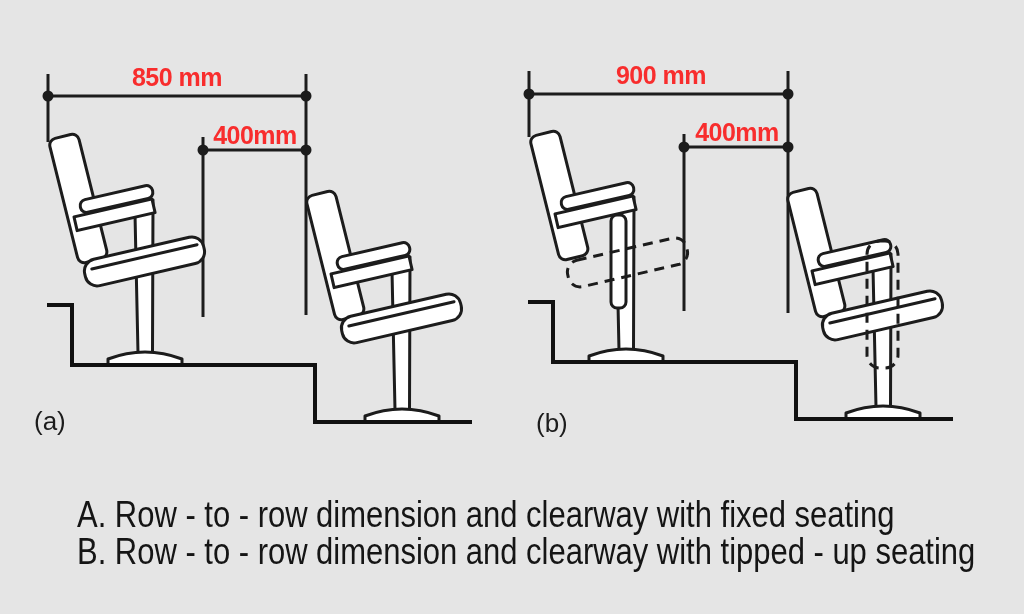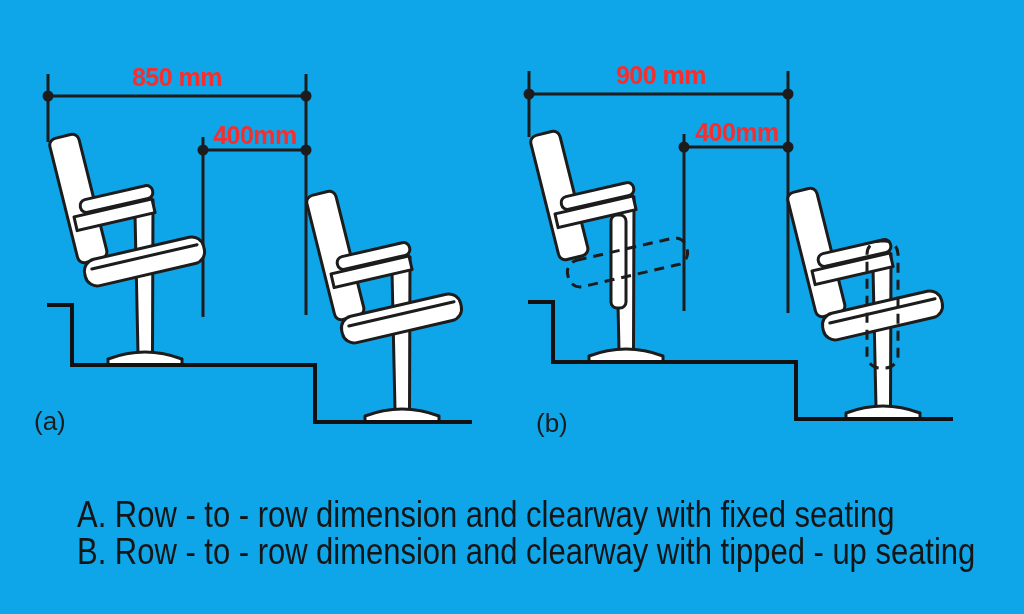--- a/index.html
+++ b/index.html
@@ -1,16 +1,16 @@
 <!DOCTYPE html>
 <html><head>
 <meta charset="utf-8">
 <style>
   html,body{margin:0;padding:0;background:#ffffff;}
-  #stage{position:relative;width:1024px;height:614px;background:#0ea5e9;overflow:hidden;
+  #stage{position:relative;width:1024px;height:614px;background:#e5e5e5;overflow:hidden;
          font-family:"Liberation Sans",sans-serif;}
   svg{position:absolute;left:0;top:0;}
   .part{fill:#ffffff;stroke:#1c1c1c;stroke-width:3;stroke-linejoin:round;}
   .ln{fill:none;stroke:#1c1c1c;stroke-width:3;stroke-linecap:round;}
   .dashed{fill:none;stroke:#1c1c1c;stroke-width:3;stroke-dasharray:10 7;stroke-linejoin:round;}
   .step{fill:none;stroke:#111111;stroke-width:4;stroke-linejoin:miter;}
   .dim{fill:none;stroke:#1c1c1c;stroke-width:3;}
   .dot{fill:#1c1c1c;stroke:none;}
   .dim-text{fill:#f82d2d;font-family:"Liberation Sans",sans-serif;font-weight:bold;
             font-size:25px;letter-spacing:-0.5px;text-anchor:middle;}

